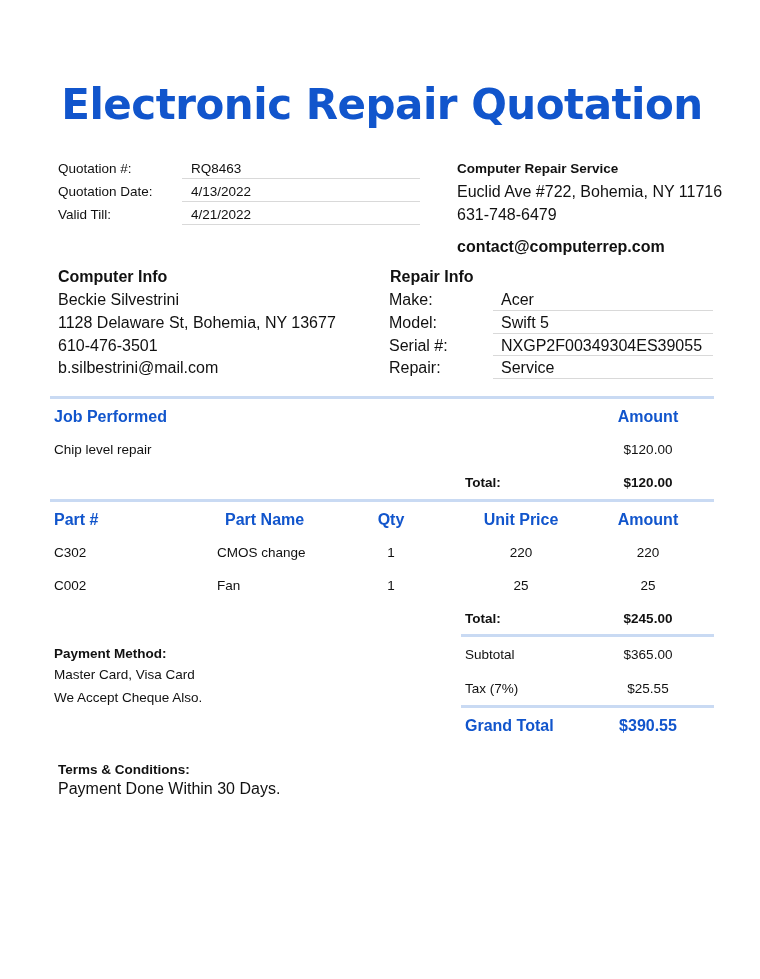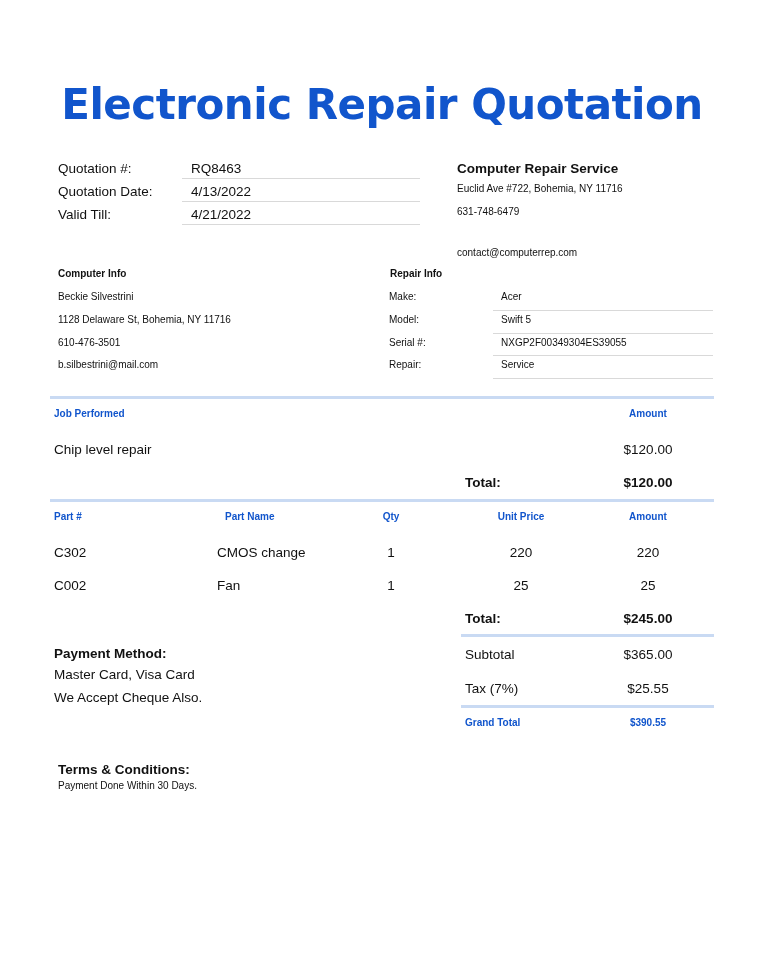--- a/index.html
+++ b/index.html
@@ -5,21 +5,21 @@
     * { box-sizing: border-box; margin: 0; padding: 0; }
     html, body { width: 760px; height: 979px; background: #ffffff; }
     body { font-family: "Liberation Sans", "DejaVu Sans", sans-serif; color: #111111; position: relative; overflow: hidden; font-size: 13.5px; }
     .abs { position: absolute; white-space: nowrap; }
     .title { position: absolute; left: 0; top: 80px; width: 764px; text-align: center; font-family: "DejaVu Sans", sans-serif; font-weight: bold; font-size: 42px; color: #1155cc; letter-spacing: -0.5px; }
     .hline { position: absolute; height: 1px; background: #d9d9d9; }
     .thick { position: absolute; height: 3px; background: #c9daf3; }
     .bold { font-weight: bold; }
     .blue { color: #1155cc; font-weight: bold; }
     .center { text-align: center; }
-    .big { font-size: 10px; }
+    .big { font-size: 16px; }
   </style>
 </head>
 <body>
 
 <div class="title">Electronic Repair Quotation</div>
 
 <div>
   <span class="abs" style="left:58px;top:161px;">Quotation #:</span>
   <span class="abs" style="left:191px;top:161px;">RQ8463</span>
   <div class="hline" style="left:182px;top:178px;width:238px;"></div>
@@ -28,27 +28,27 @@
   <div class="hline" style="left:182px;top:201px;width:238px;"></div>
   <span class="abs" style="left:58px;top:207px;">Valid Till:</span>
   <span class="abs" style="left:191px;top:207px;">4/21/2022</span>
   <div class="hline" style="left:182px;top:224px;width:238px;"></div>
 </div>
 
 <div>
   <span class="abs bold" style="left:457px;top:161px;">Computer Repair Service</span>
   <span class="abs big" style="left:457px;top:183px;">Euclid Ave #722, Bohemia, NY 11716</span>
   <span class="abs big" style="left:457px;top:206px;">631-748-6479</span>
-  <span class="abs big" style="left:457px;top:247px;">contact@computerrep.com</span>
+  <span class="abs big" style="left:457px;top:238px;font-weight:bold;">contact@computerrep.com</span>
 </div>
 
 <div>
   <span class="abs bold big" style="left:58px;top:268px;">Computer Info</span>
   <span class="abs big" style="left:58px;top:291px;">Beckie Silvestrini</span>
-  <span class="abs big" style="left:58px;top:314px;">1128 Delaware St, Bohemia, NY 11716</span>
+  <span class="abs big" style="left:58px;top:314px;">1128 Delaware St, Bohemia, NY 13677</span>
   <span class="abs big" style="left:58px;top:337px;">610-476-3501</span>
   <span class="abs big" style="left:58px;top:359px;">b.silbestrini@mail.com</span>
 </div>
 
 <div>
   <span class="abs bold big" style="left:390px;top:268px;">Repair Info</span>
   <span class="abs big" style="left:389px;top:291px;">Make:</span>
   <span class="abs big" style="left:501px;top:291px;">Acer</span>
   <div class="hline" style="left:493px;top:310px;width:220px;"></div>
   <span class="abs big" style="left:389px;top:314px;">Model:</span>

